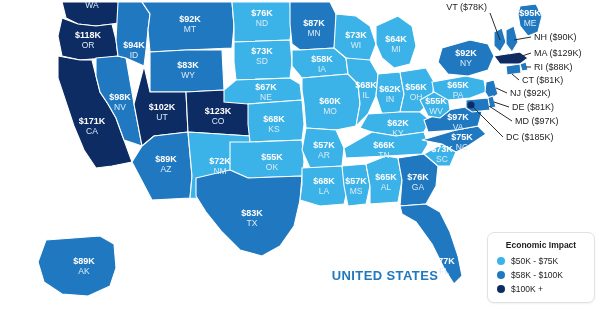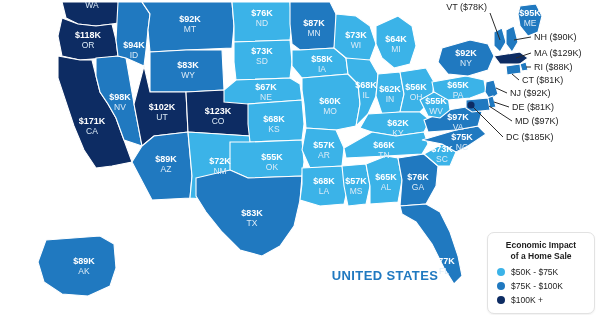--- a/index.html
+++ b/index.html
@@ -276,30 +276,29 @@
       </g>
   </svg>
 
   <div class="us-total" style="left:322px;top:268px;width:126px;">
     <div class="ut-name">UNITED STATES</div>
   </div>
 
   <div class="legend" style="left:487px;top:232px;width:88px;">
     <div class="legend-title">
       <div>Economic Impact</div>
-      <div>of a Home Sale</div>
     </div>
     <div id="legend-rows">
         <div class="legend-row">
           <span class="legend-dot" style="background: rgb(59, 179, 232);"></span>
           <span class="legend-label">$50K - $75K</span>
         </div>
         <div class="legend-row">
           <span class="legend-dot" style="background: rgb(32, 121, 192);"></span>
-          <span class="legend-label">$75K - $100K</span>
+          <span class="legend-label">$58K - $100K</span>
         </div>
         <div class="legend-row">
           <span class="legend-dot" style="background: rgb(13, 44, 99);"></span>
           <span class="legend-label">$100K +</span>
         </div>
       </div>
   </div>
 
 </div>
 

